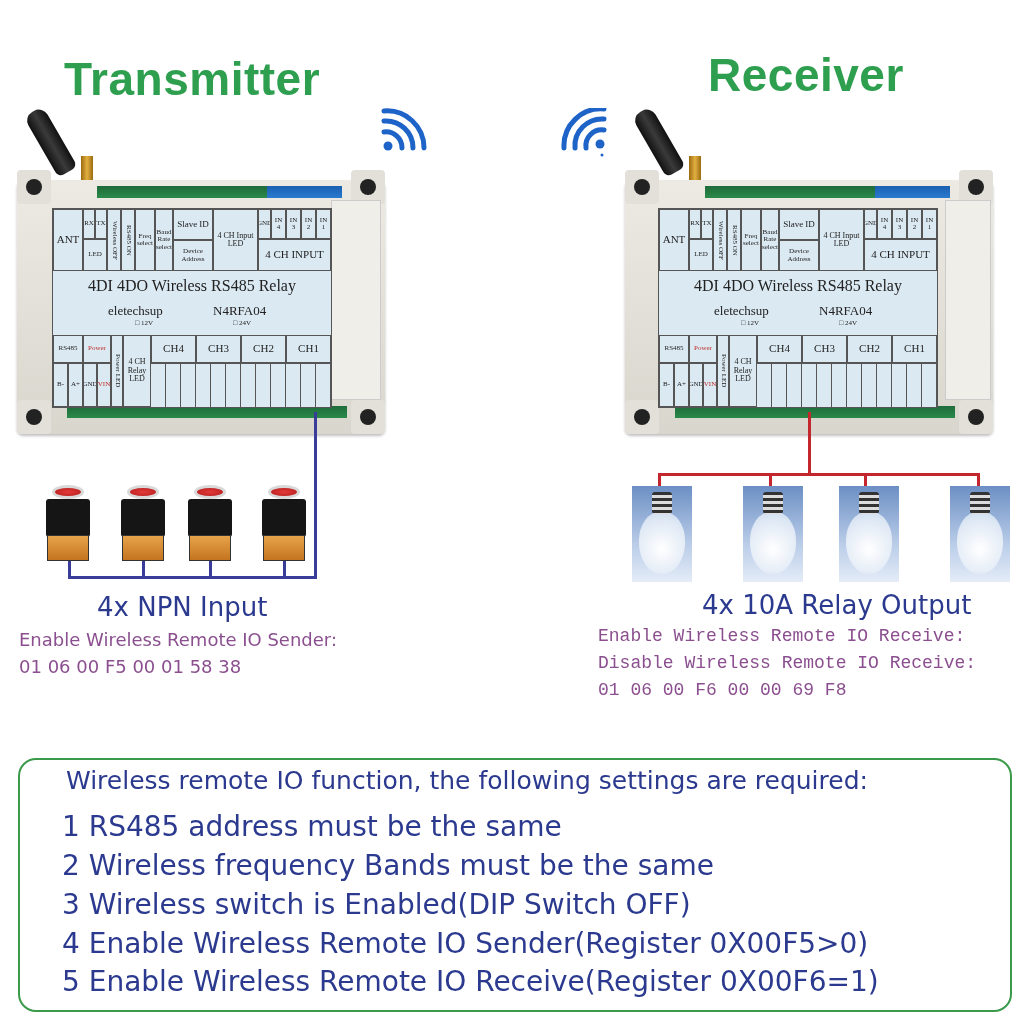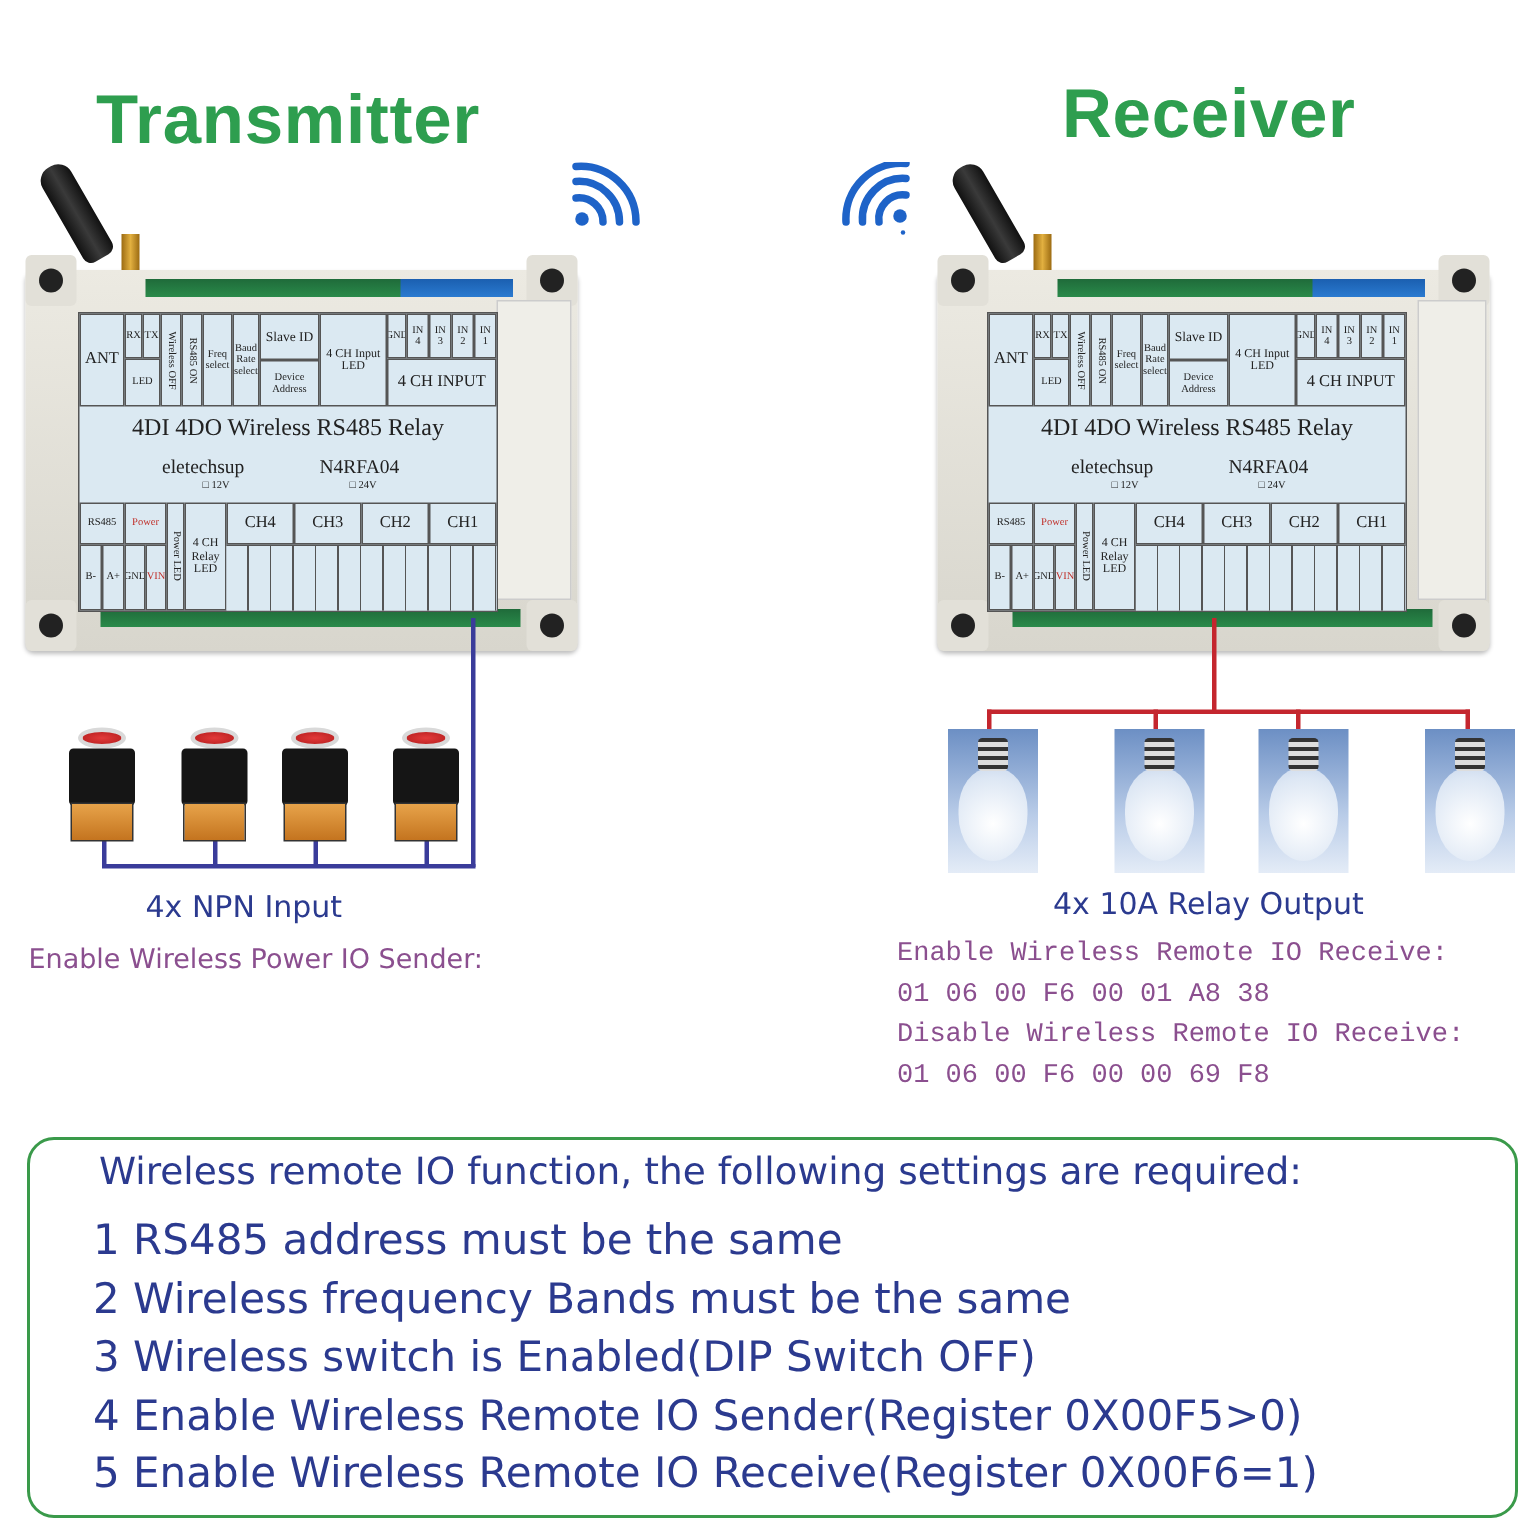--- a/index.html
+++ b/index.html
@@ -21,21 +21,21 @@
   .red { color: #c0302a; }
   .wire-blue { position: absolute; background: #3a3c9a; }
   .wire-red { position: absolute; background: #c4262e; }
   .button { position: absolute; width: 50px; height: 80px; }
   .btn-cap { position: absolute; left: 9px; top: 0; width: 32px; height: 14px; border-radius: 50%; background: radial-gradient(#e23a3a, #b51d1d); border: 3px solid #d9d9d9; }
   .btn-body { position: absolute; left: 3px; top: 14px; width: 44px; height: 38px; background: #151515; border-radius: 3px; }
   .btn-block { position: absolute; left: 4px; top: 50px; width: 42px; height: 26px; background: linear-gradient(#e7a34a, #c4741f); border: 1px solid #333; }
   .bulb { position: absolute; width: 60px; height: 96px; background: linear-gradient(#6c8fc4, #b9cce8 60%, #e4ecf7); }
   .bulb-base { position: absolute; left: 20px; top: 6px; width: 20px; height: 22px; background: repeating-linear-gradient(#333 0 3px, #ddd 3px 6px); border-radius: 3px; }
   .bulb-glass { position: absolute; left: 7px; top: 26px; width: 46px; height: 62px; border-radius: 45% 45% 50% 50%; background: radial-gradient(circle at 50% 60%, #ffffff, #dde7f4 70%, #c7d6ec); }
-  .caption { position: absolute; color: #2b3a8f; font-size: 20px; font-family: "DejaVu Sans", sans-serif; }
+  .caption { position: absolute; color: #2b3a8f; font-size: 26px; font-family: "DejaVu Sans", sans-serif; }
   .cmd { position: absolute; color: #8b4f8f; font-size: 18px; font-family: "DejaVu Sans", sans-serif; line-height: 27px; }
   .box { position: absolute; left: 18px; top: 758px; width: 994px; height: 254px; border: 2px solid #3a9a4a; border-radius: 18px; }
   .box-line { position: absolute; color: #2b3a8f; font-family: "DejaVu Sans", sans-serif; white-space: nowrap; margin-left: 32px; }
 </style>
 </head>
 <body>
 
 <div class="abs title" style="left:64px;top:52px;">Transmitter</div>
 <div class="abs title" style="left:708px;top:48px;">Receiver</div>
 
@@ -342,25 +342,25 @@
   </div>
 <div class="bulb" style="left:950px;top:486px;">
     <div class="bulb-glass"></div>
     <div class="bulb-base"></div>
   </div>
 
 <div class="caption" style="left:97px;top:592px;">4x NPN Input</div>
 <div class="caption" style="left:702px;top:590px;">4x 10A Relay Output</div>
 
 <div class="cmd" style="left:19px;top:626px;">
-  <div>Enable Wireless Power IO Sender:</div>
+  <div>Enable Wireless Remote IO Sender:</div>
+  <div>01 06 00 F5 00 01 58 38</div>
 </div>
 <div class="cmd" style="left:598px;top:623px;font-family:Liberation Mono, monospace;">
   <div>Enable Wireless Remote IO Receive:</div>
-  <div>01 06 00 F6 00 01 A8 38</div>
   <div>Disable Wireless Remote IO Receive:</div>
   <div>01 06 00 F6 00 00 69 F8</div>
 </div>
 
 <div class="box"></div>
 <div class="box-line" style="left:34px;top:766px;font-size:25px;">Wireless remote IO function, the following settings are required:</div>
 <div class="box-line" style="left:30px;top:810px;font-size:28px;">1 RS485 address must be the same</div>
 <div class="box-line" style="left:30px;top:849px;font-size:28px;">2 Wireless frequency Bands must be the same</div>
 <div class="box-line" style="left:30px;top:888px;font-size:28px;">3 Wireless switch is Enabled(DIP Switch OFF)</div>
 <div class="box-line" style="left:30px;top:927px;font-size:28px;">4 Enable Wireless Remote IO Sender(Register 0X00F5&gt;0)</div>

